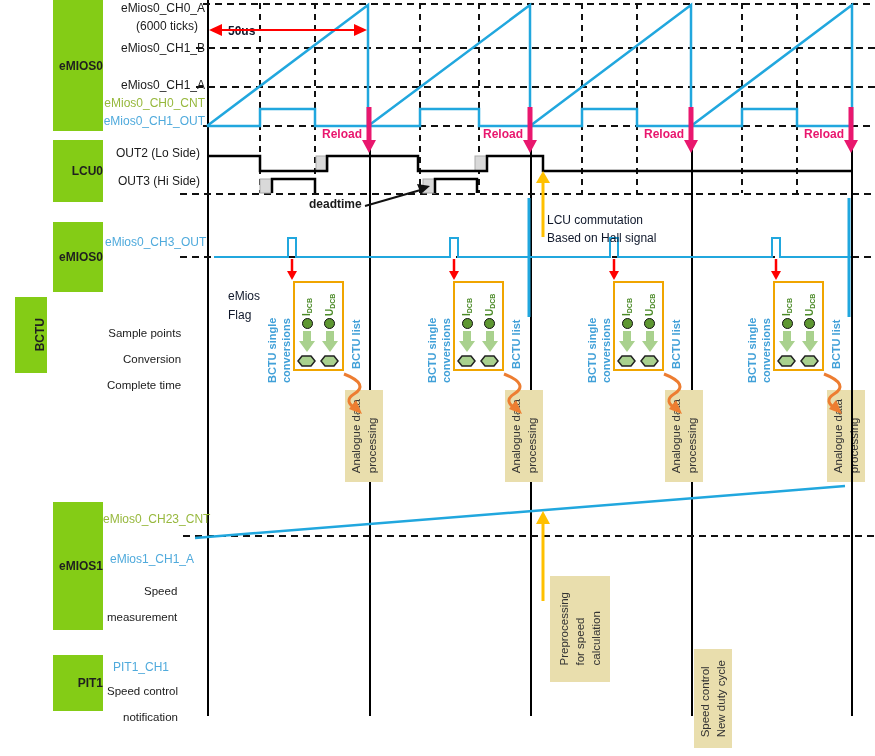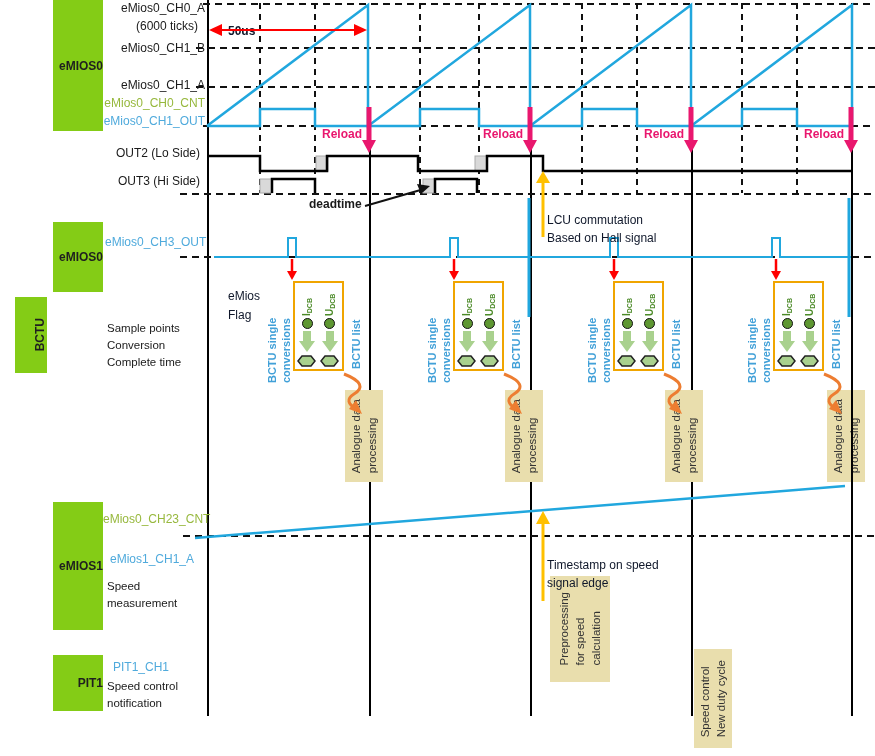--- a/index.html
+++ b/index.html
@@ -9,21 +9,21 @@
   .pbox{background:#84cc16;display:flex;align-items:center;justify-content:flex-end;
         font-weight:bold;font-size:12px;color:#1f1f1f;z-index:5;}
   .sig{font-size:12px;line-height:13px;z-index:5;white-space:nowrap;}
   .right{text-align:right;}
   .pre{white-space:pre-line;}
   .blue{color:#4FAADC;}
   .green{color:#97B83D;}
   .red{color:#0f172a;margin-top:12px;}
   .pink{color:#E9176E;font-weight:bold;}
   .bold{font-weight:bold;}
-  .cap{font-size:11.5px;line-height:17px;z-index:5;}
+  .cap{font-size:11.5px;line-height:26px;z-index:5;text-align:right;}
   .vtext{writing-mode:vertical-rl;transform:rotate(180deg);white-space:pre-line;}
   .vline{position:absolute;width:2px;background:#000;z-index:1;}
   .tanbox{background:#E9DEAD;z-index:3;display:flex;align-items:center;justify-content:center;}
   .tanbox .vtext{font-size:11.5px;line-height:16px;color:#333;}
   .bctu-group{z-index:5;}
   .bctu-blue{color:#41A0D8;font-weight:600;font-size:11px;line-height:14px;}
   .obox{border:2.5px solid #F0A500;background:#fff;display:flex;justify-content:space-evenly;
         padding-top:3px;box-sizing:border-box;}
   .ocol{display:flex;flex-direction:column;align-items:center;gap:2px;}
   .glabel{color:#4C8A28;font-weight:bold;font-size:10px;height:30px;}
@@ -150,20 +150,23 @@
       </g>
       <g transform="translate(480,0)">
         <path d="M344,374 C362,381 364,388 354,394 C346,399 348,404 356,409"></path>
         <polygon points="362,414 349,409 356,400" fill="#ED7D31" stroke="none"></polygon>
       </g>
     </g>
   </svg>
 
   <div class="pbox abs" style="left:53px;top:0;width:50px;height:131px">
       <span>eMIOS0</span>
+    </div>
+  <div class="pbox abs" style="left:53px;top:140px;width:50px;height:62px">
+      <span>LCU0</span>
     </div>
   <div class="pbox abs" style="left:53px;top:222px;width:50px;height:70px">
       <span>eMIOS0</span>
     </div>
   <div class="pbox abs" style="left:15px;top:297px;width:32px;height:76px">
       <span class="vtext">BCTU</span>
     </div>
   <div class="pbox abs" style="left:53px;top:502px;width:50px;height:128px">
       <span>eMIOS1</span>
     </div>
@@ -194,22 +197,20 @@
   <div class="sig red bold abs" style="left:228px;top:13px;font-size:12px">50us</div>
   <div class="sig pink right abs" style="left:307px;top:128px;width:55px">Reload</div>
   <div class="sig pink right abs" style="left:468px;top:128px;width:55px">Reload</div>
   <div class="sig pink right abs" style="left:629px;top:128px;width:55px">Reload</div>
   <div class="sig pink right abs" style="left:789px;top:128px;width:55px">Reload</div>
   <div class="sig bold abs" style="left:309px;top:198px;font-size:12px">deadtime</div>
   <div class="sig red pre abs" style="left:228px;top:275px;line-height:19px">eMios
 Flag</div>
   <div class="sig red pre abs" style="left:547px;top:199px;line-height:18px">LCU commutation
 Based on Hall signal</div>
-  <div class="sig red pre abs" style="left:547px;top:544px;line-height:18px">Timestamp on speed
-signal edge</div>
 
   <div class="bctu-group abs" style="left:265px;top:277px;width:105px;height:100px">
     <div class="vtext bctu-blue abs" style="left:0;top:8px;height:98px">BCTU single
 conversions</div>
     <div class="obox abs" style="left:28px;top:4px;width:51px;height:90px">
       <div class="ocol">
         <div class="vtext glabel"><span>I</span><sub>DCB</sub></div>
         <div class="gcircle"></div>
         <svg width="18" height="22" style="position:static">
             <polygon points="5,0 13,0 13,10 17,10 9,21 1,10 5,10" fill="#A9D18E"></polygon>

